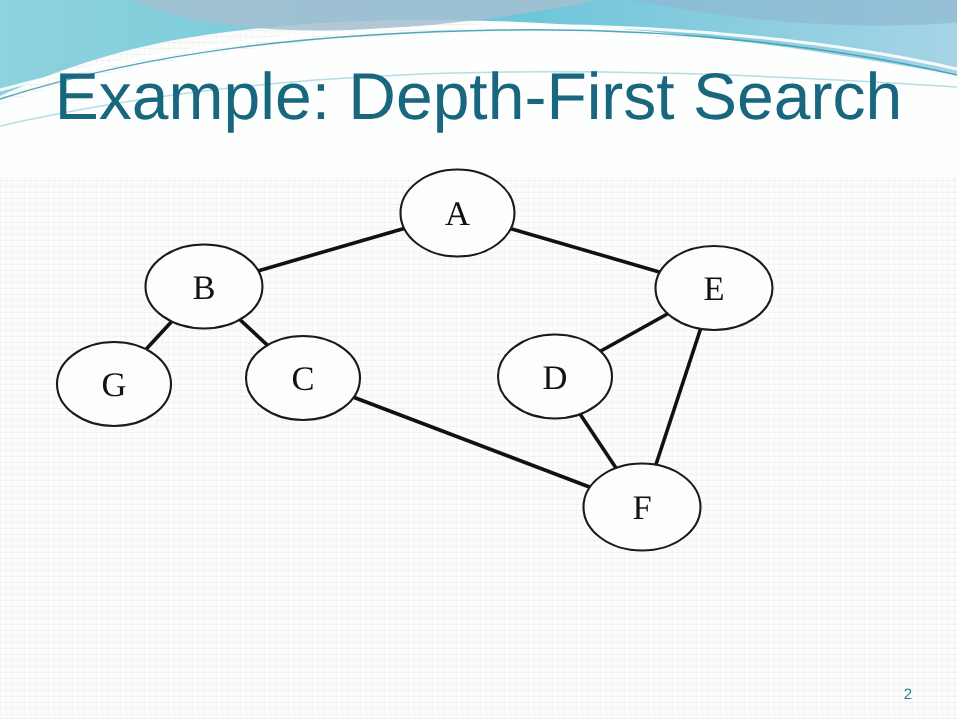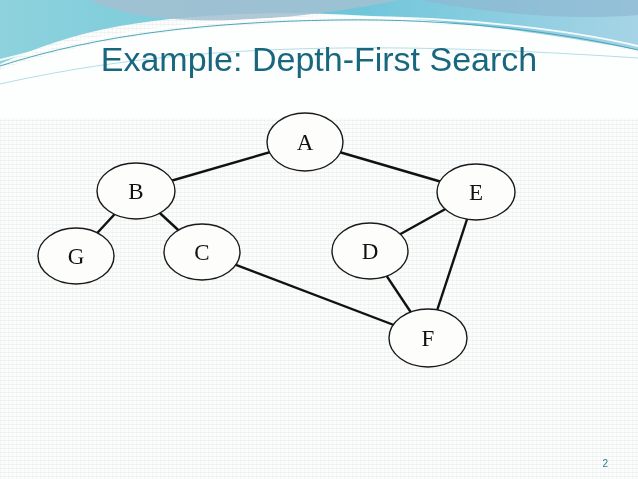--- a/index.html
+++ b/index.html
@@ -26,21 +26,21 @@
     height: 118px;
     display: block;
   }
   .slide-title {
     position: absolute;
     top: 40px;
     left: 0;
     right: 0;
     margin: 0;
     text-align: center;
-    font-size: 34px;
+    font-size: 44px;
     font-weight: normal;
     letter-spacing: 0px;
     color: #19677F;
     font-family: "Liberation Sans", sans-serif;
   }
   .graph-canvas {
     position: absolute;
     top: 0;
     left: 0;
     width: 638px;

